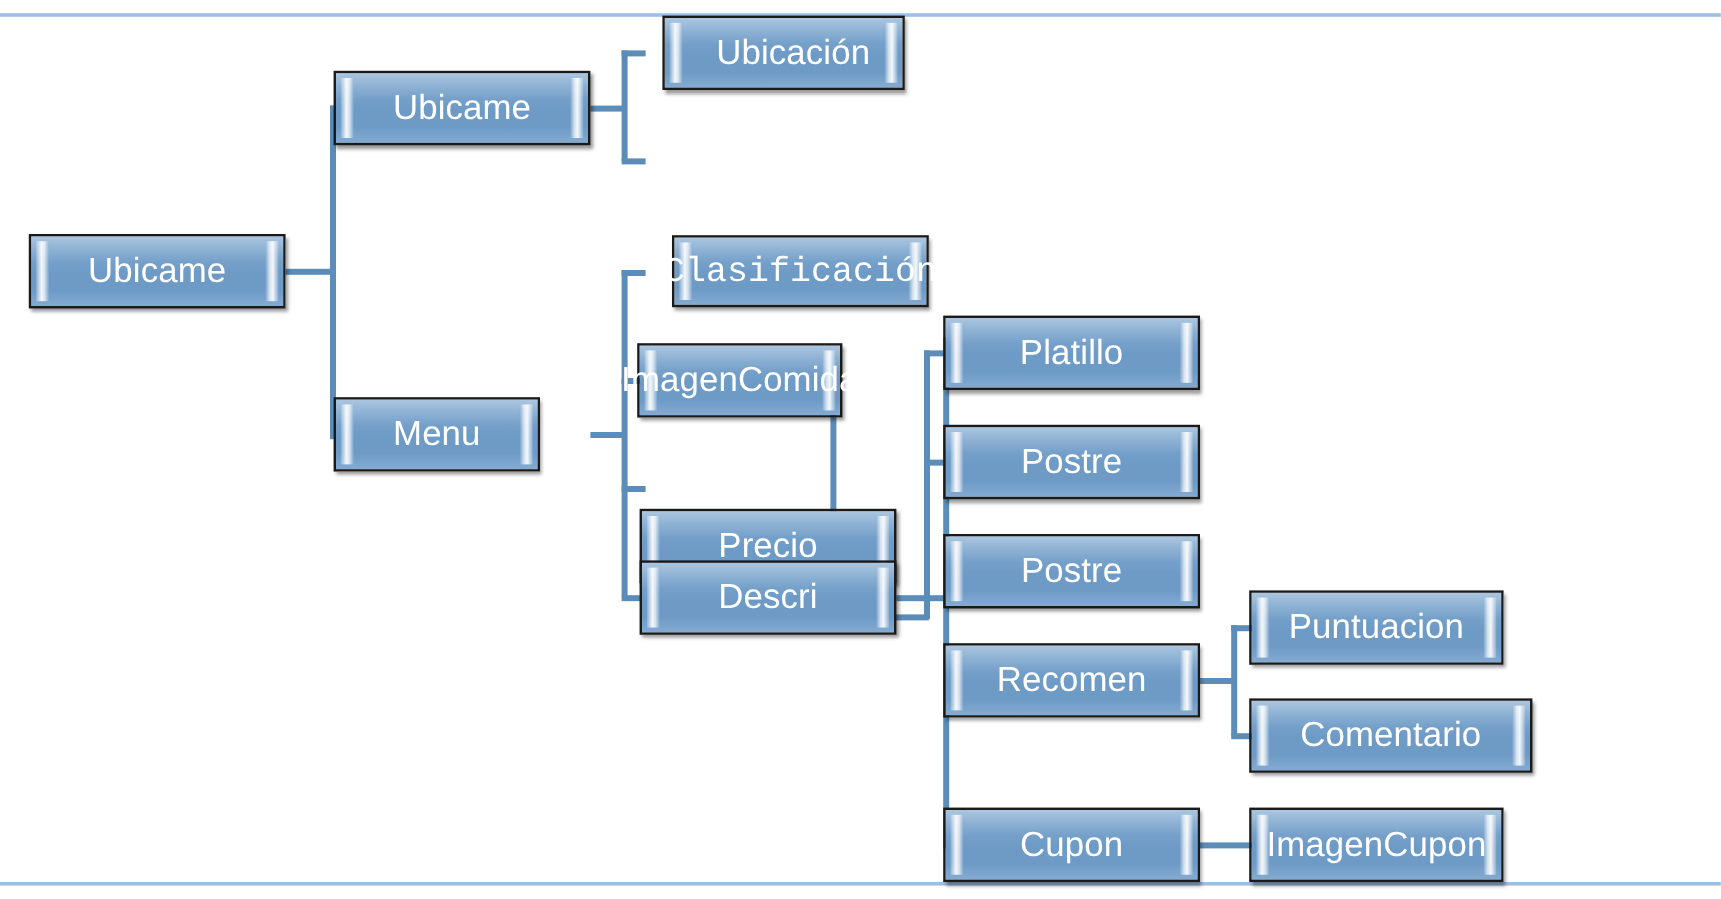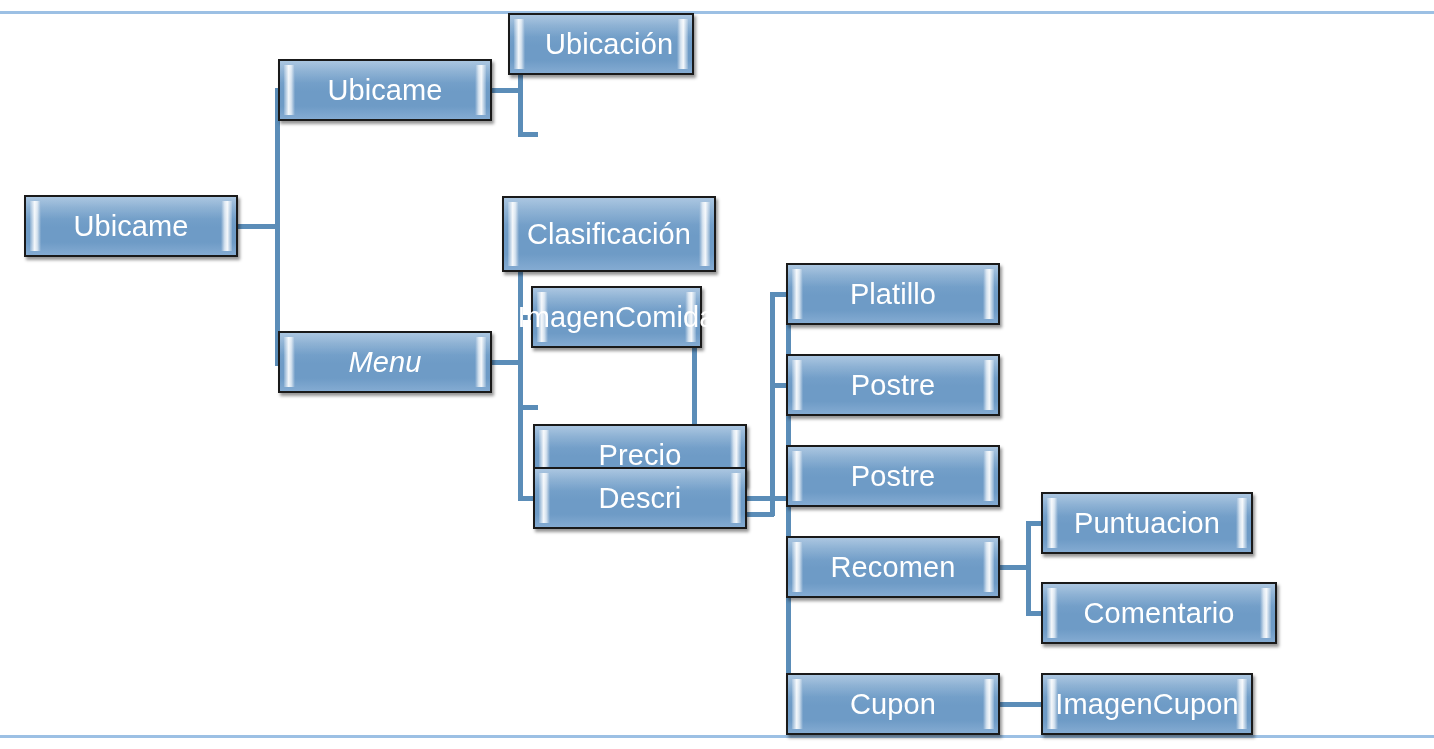--- a/index.html
+++ b/index.html
@@ -147,34 +147,34 @@
     <span class="bevel right"></span>
     <span class="node-label">Ubicame</span>
   </div>
 
   <div class="node" style="left:278px; top:59px; width:214px; height:62px;">
     <span class="bevel left"></span>
     <span class="bevel right"></span>
     <span class="node-label">Ubicame</span>
   </div>
 
-  <div class="node" style="left:278px; top:331px; width:214px; height:62px;font-style:italic;">
+  <div class="node" style="left:278px; top:331px; width:172px; height:62px;">
     <span class="bevel left"></span>
     <span class="bevel right"></span>
     <span class="node-label">Menu</span>
   </div>
 
-  <div class="node" style="left:508px; top:13px; width:186px; height:62px;padding-left:16px;">
+  <div class="node" style="left:552px; top:13px; width:202px; height:62px;padding-left:16px;">
     <span class="bevel left"></span>
     <span class="bevel right"></span>
     <span class="node-label">Ubicación</span>
   </div>
 
 
-  <div class="node" style="left:502px; top:196px; width:214px; height:76px;">
+  <div class="node" style="left:560px; top:196px; width:214px; height:60px;font-family:Liberation Mono, monospace;">
     <span class="bevel left"></span>
     <span class="bevel right"></span>
     <span class="node-label">Clasificación</span>
   </div>
 
   <div class="node" style="left:531px; top:286px; width:171px; height:62px;">
     <span class="bevel left"></span>
     <span class="bevel right"></span>
     <span class="node-label">ImagenComida</span>
   </div>

